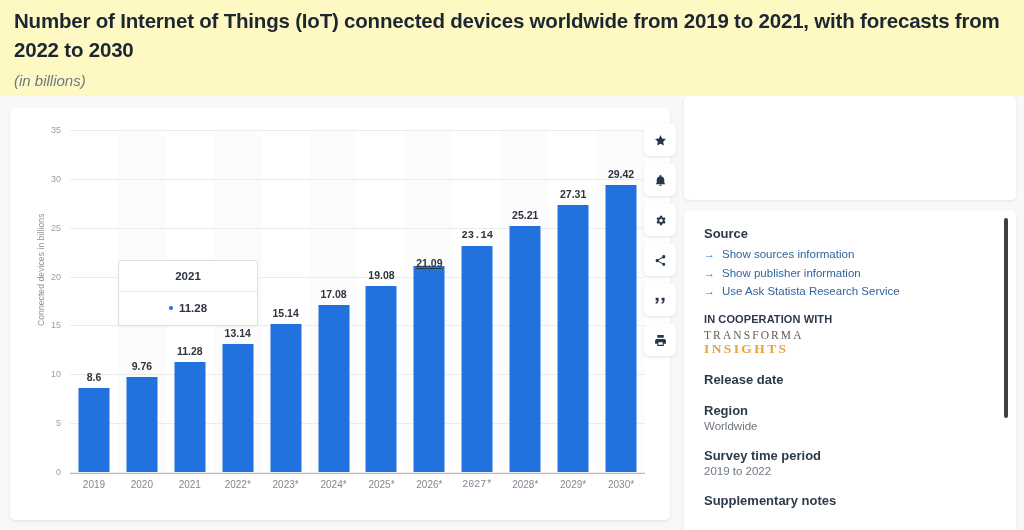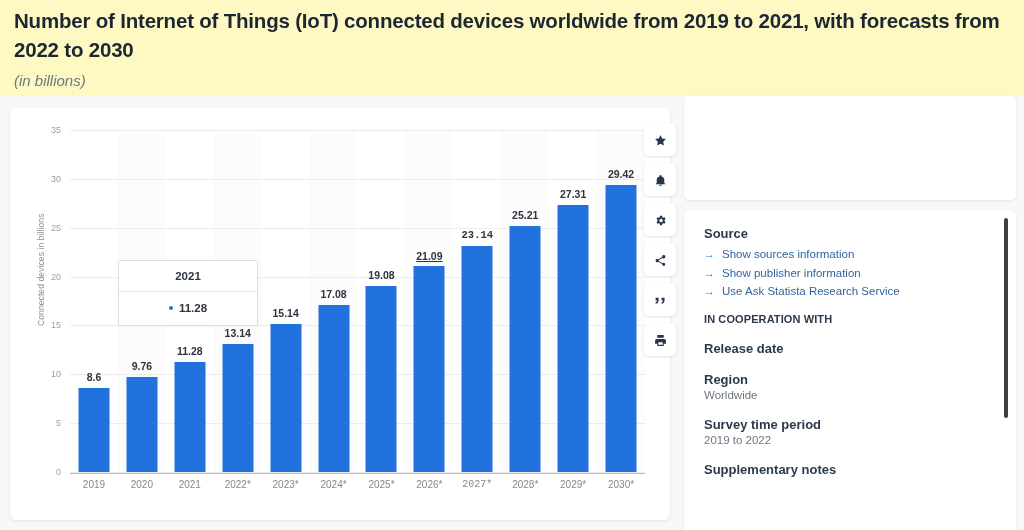--- a/index.html
+++ b/index.html
@@ -220,21 +220,21 @@
               <div class="bar-label" style="bottom: 171.896px;">17.08</div>
               <div class="xtick">2024*</div>
             </div>
             <div class="bar-slot" style="left: 287.5px; width: 47.9167px;">
               <div class="bar" style="height: 186.439px; background: rgb(34, 114, 222);"></div>
               <div class="bar-label" style="bottom: 191.439px;">19.08</div>
               <div class="xtick">2025*</div>
             </div>
             <div class="bar-slot" style="left: 335.417px; width: 47.9167px;">
               <div class="bar" style="height: 206.079px; background: rgb(34, 114, 222);"></div>
-              <div class="bar-label" style="bottom: 210px; text-decoration: underline;">21.09</div>
+              <div class="bar-label" style="bottom: 203px; text-decoration: underline;">21.09</div>
               <div class="xtick">2026*</div>
             </div>
             <div class="bar-slot" style="left: 383.333px; width: 47.9167px; font-family: Liberation Mono, monospace;">
               <div class="bar" style="height: 226.111px; background: rgb(34, 114, 222);"></div>
               <div class="bar-label" style="bottom: 231.111px;">23.14</div>
               <div class="xtick">2027*</div>
             </div>
             <div class="bar-slot" style="left: 431.25px; width: 47.9167px;">
               <div class="bar" style="height: 246.338px; background: rgb(34, 114, 222);"></div>
               <div class="bar-label" style="bottom: 251.338px;">25.21</div>
@@ -323,20 +323,24 @@
         <div class="lnk">
           <span class="arrow">→</span>
           <span>Show publisher information</span>
         </div>
         <div class="lnk">
           <span class="arrow">→</span>
           <span>Use Ask Statista Research Service</span>
         </div>
 
         <div class="coop-h">IN COOPERATION WITH</div>
+        <div class="logo">
+          <div class="logo-top">TRANSFORMA</div>
+          <div class="logo-bot">INSIGHTS</div>
+        </div>
 
         <div class="meta">
           <div class="meta-k">Release date</div>
         </div>
         <div class="meta">
           <div class="meta-k">Region</div>
           <div class="meta-v">Worldwide</div>
         </div>
         <div class="meta">
           <div class="meta-k">Survey time period</div>

